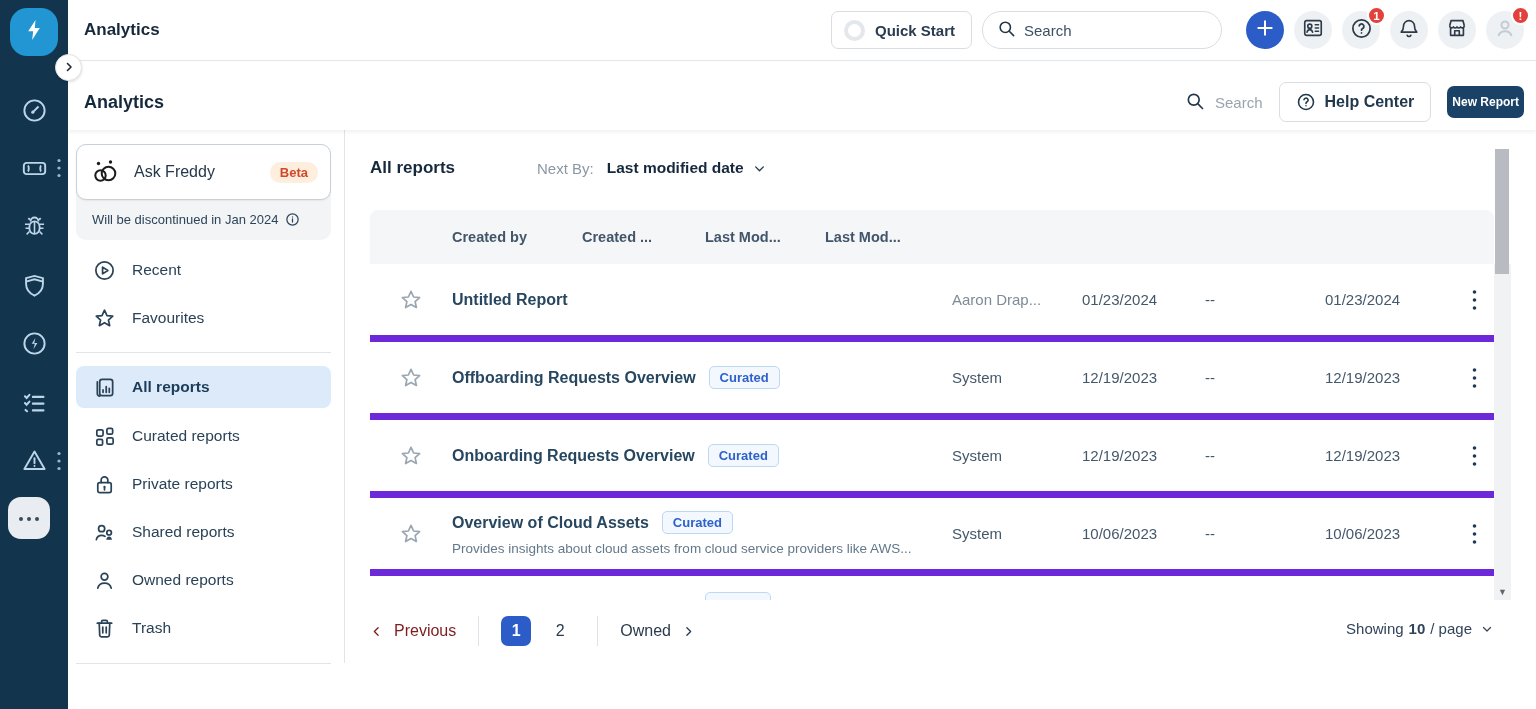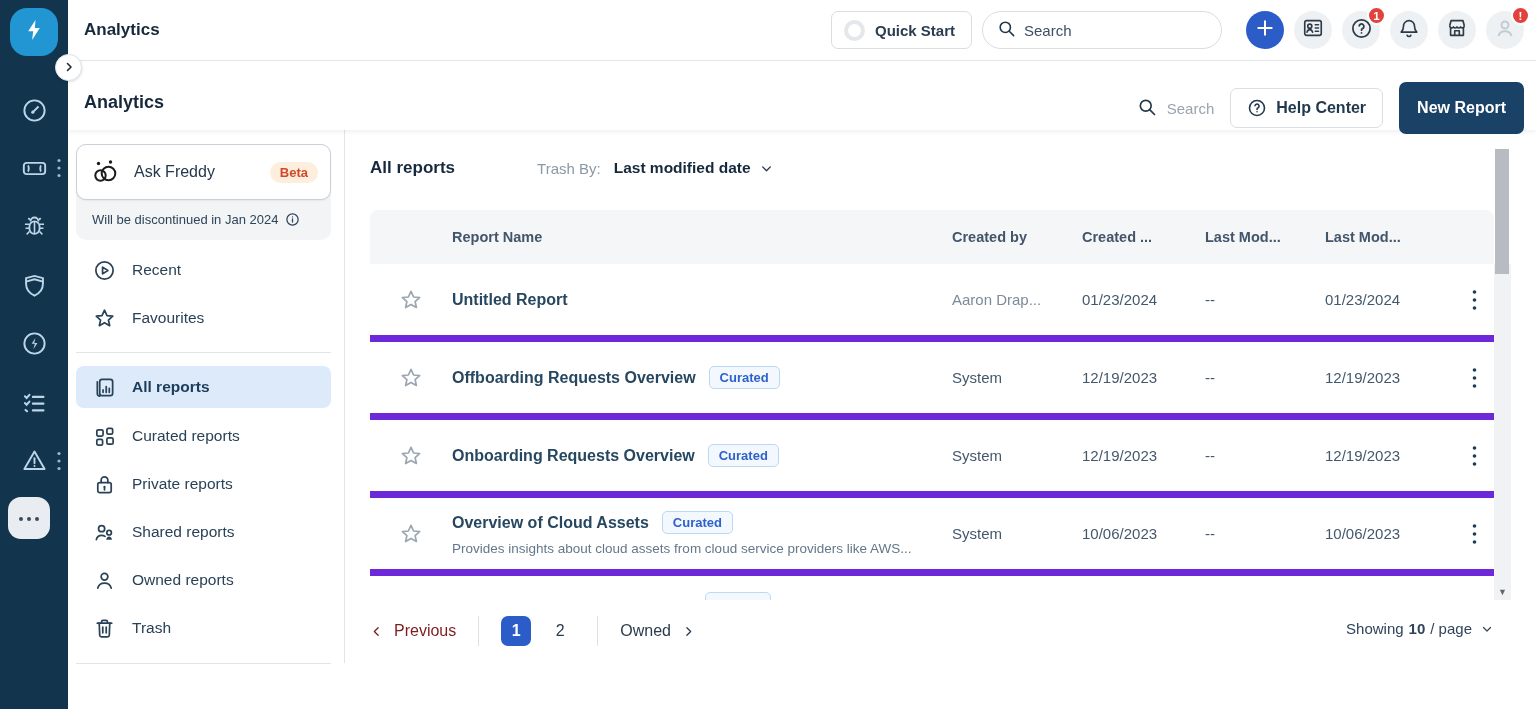--- a/index.html
+++ b/index.html
@@ -31,21 +31,21 @@
   .nbadge { position:absolute; top:-5px; right:-6px; min-width:19px; height:19px; border-radius:10px; background:#e2413c; color:#fff; font-size:11.5px; font-weight:700; display:flex; align-items:center; justify-content:center; padding:0 4px; border:2px solid #fff; }
 
   
   .toolbar { position:absolute; left:68px; top:62px; right:0; height:68px; background:#fff; box-shadow:0 2px 4px rgba(20,40,60,.07); display:flex; align-items:center; z-index:3; }
   .toolbar-title { font-size:18px; font-weight:700; color:#16293c; margin-left:16px; margin-top:12px; }
   .toolbar-right { position:absolute; right:12px; top:20px; display:flex; align-items:center; gap:16px; }
   .tb-search { display:flex; align-items:center; gap:10px; color:#223649; cursor:pointer; }
   .tb-search span { font-size:15px; color:#99a4ae; }
   .helpcenter { display:flex; align-items:center; gap:9px; height:40px; padding:0 16px; border:1px solid #d9dee3; border-radius:7px; background:#fff; cursor:pointer; color:#22384d; }
   .helpcenter span { font-size:16px; font-weight:700; color:#22384d; }
-  .new-report { height:52px; padding:0 18px; border-radius:7px; background:#1a4166; color:#fff; font-size:16px; font-weight:700; display:flex; align-items:center; cursor:pointer; }
+  .new-report { height:32px; padding:0 5px; border-radius:7px; background:#1a4166; color:#fff; font-size:12px; font-weight:700; display:flex; align-items:center; cursor:pointer; }
 
   
   .panel { position:absolute; left:68px; top:130px; width:277px; bottom:0; background:#fff; z-index:2; }
   .panel::after { content:""; position:absolute; right:0; top:0; height:533px; width:1px; background:#e1e5e9; }
   .freddy-wrap { position:absolute; left:8px; top:14px; width:255px; height:96px; background:#f2f4f6; border-radius:10px; }
   .freddy-card { height:56px; background:#fff; border:1px solid #c9d0d7; border-radius:10px; box-shadow:0 1px 2px rgba(0,0,0,.06); display:flex; align-items:center; padding:0 12px; gap:13px; cursor:pointer; }
   .freddy-card .flabel { font-size:16px; color:#25384c; flex:1; }
   .beta-badge { background:#fdeede; color:#d1492a; font-size:13px; font-weight:700; padding:3px 10px; border-radius:11px; }
   .freddy-notice { height:39px; display:flex; align-items:center; gap:7px; padding:0 0 0 16px; font-size:13px; color:#2e4459; }
   .nav-list { position:absolute; left:8px; top:116px; width:255px; }
@@ -405,34 +405,33 @@
         </span>
         <span>Trash</span>
       </div>
       <div class="nav-div bottom"></div>
     </nav>
   </aside>
 
   <main class="content">
     <div class="list-titlebar">
       <span class="list-title">All reports</span>
-      <span class="sortby-label">Trash By:</span>
+      <span class="sortby-label">Next By:</span>
       <span class="sort-value">
         <span>Last modified date</span>
         <span style="display:flex">
           <svg width="13" height="13" viewBox="0 0 24 24" fill="none" stroke="currentColor" stroke-width="2.6" stroke-linecap="round" stroke-linejoin="round">
               <path d="M5 9l7 7 7-7"></path>
             </svg>
         </span>
       </span>
     </div>
 
     <div class="thead">
       <div class="col-star"></div>
-      <div class="col-name">Report Name</div>
       <div class="col-cby">Created by</div>
       <div class="col-cdate">Created ...</div>
       <div class="col-mby">Last Mod...</div>
       <div class="col-mdate">Last Mod...</div>
       <div class="col-menu"></div>
     </div>
 
     <div class="tviewport">
 
       <div class="trow">

